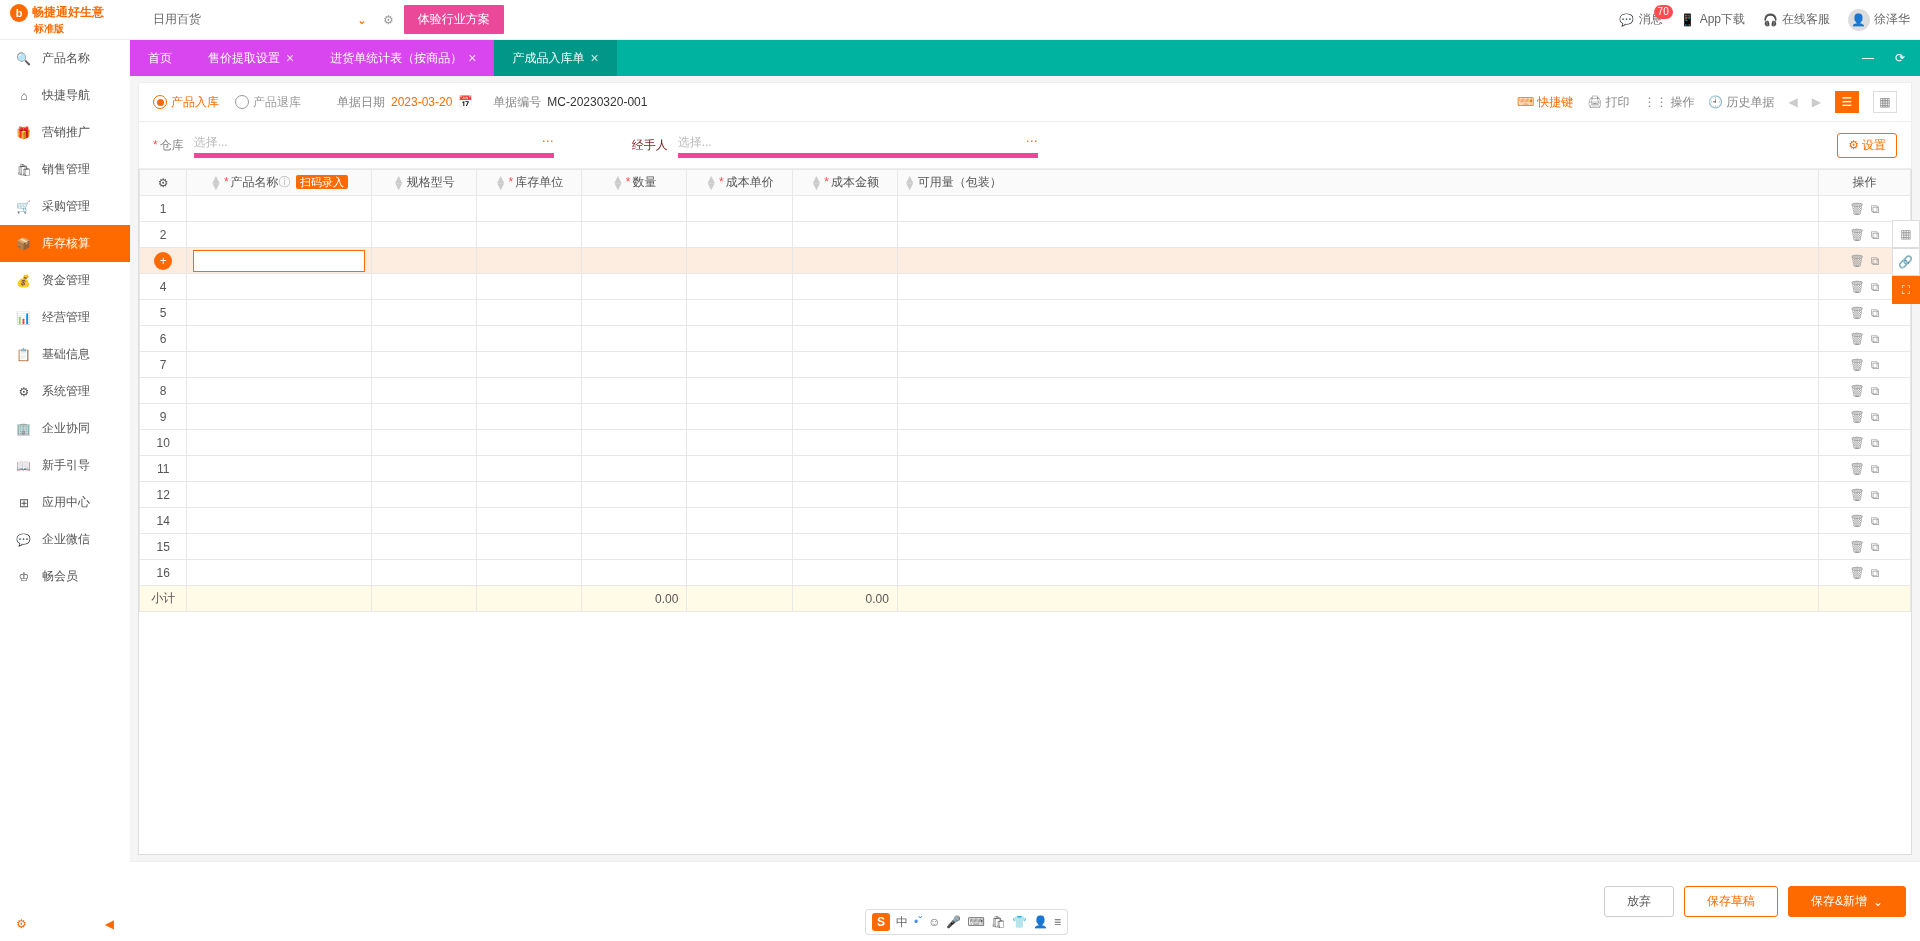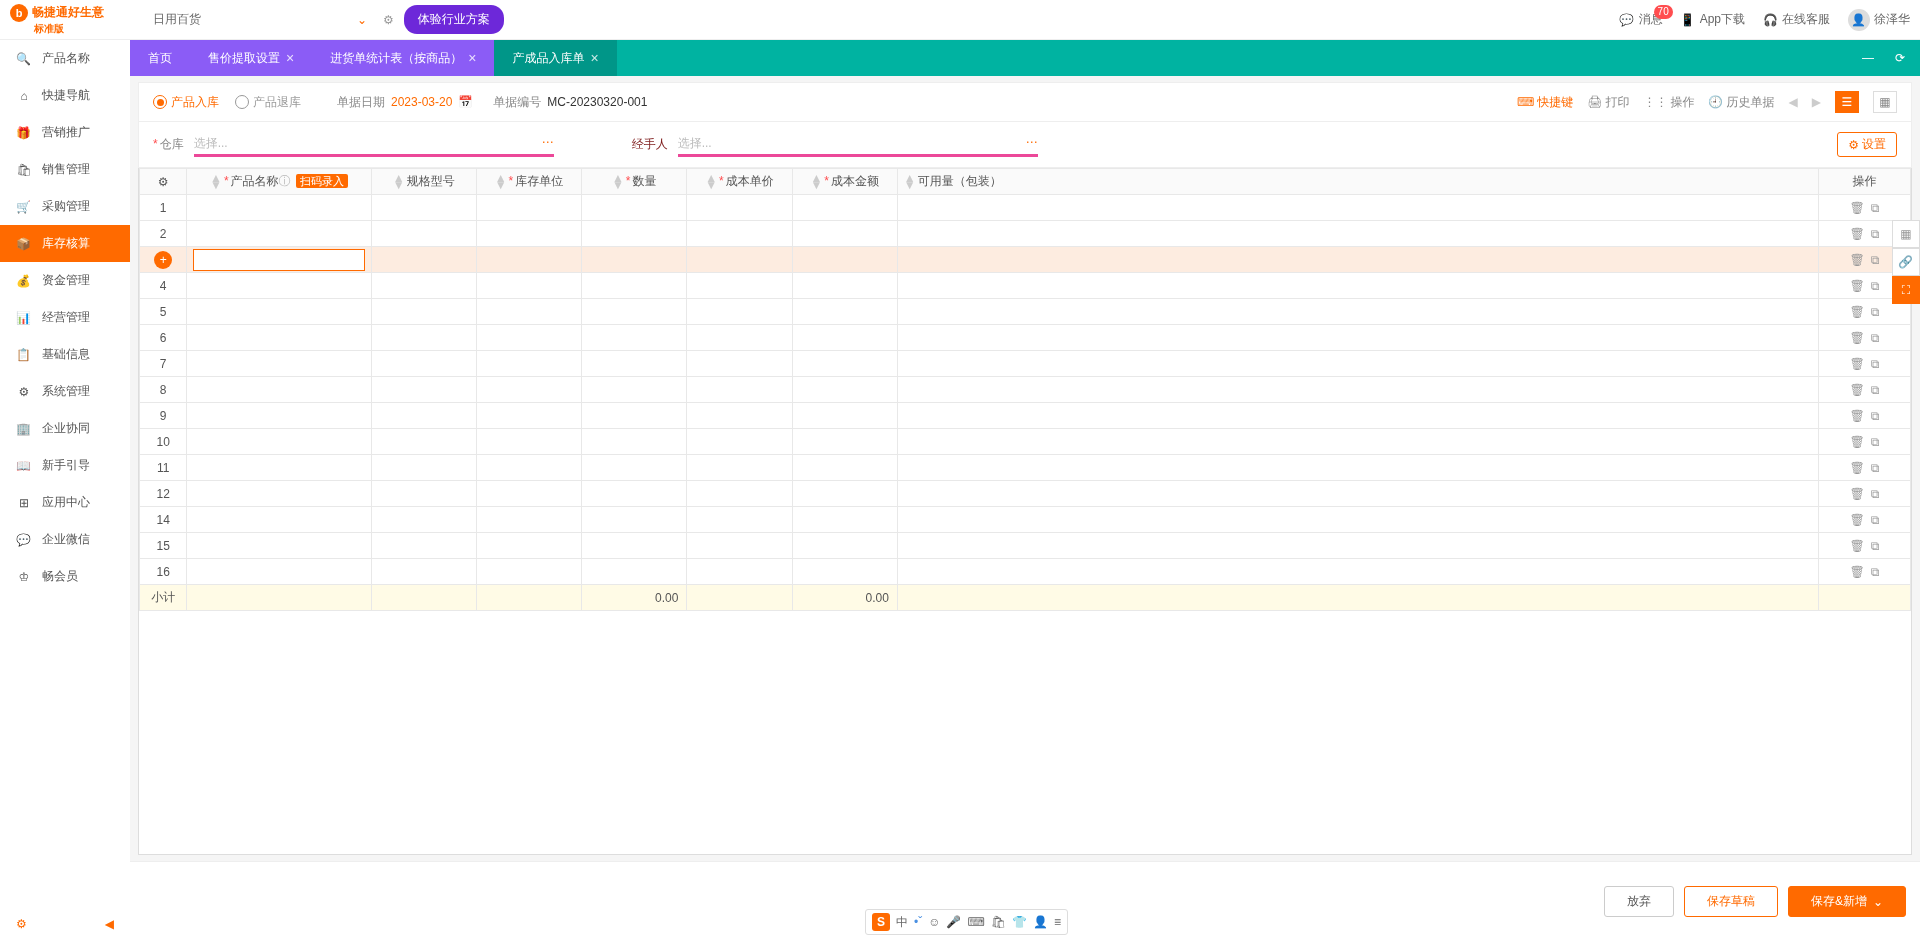--- a/index.html
+++ b/index.html
@@ -4,36 +4,36 @@
 <style>
 *{margin:0;padding:0;box-sizing:border-box;font-family:"Microsoft YaHei",Arial,sans-serif;font-size:12px}
 body{background:#f5f5f5;width:1920px;height:941px;overflow:hidden;position:relative}
 .topbar{height:40px;background:#fff;display:flex;align-items:center;padding:0 10px;border-bottom:1px solid #eee}
 .logo{display:flex;flex-direction:column;align-items:flex-start;color:#ff6a00;font-weight:bold;width:115px}
 .logo-main{display:flex;align-items:center;gap:4px;font-size:13px}
 .logo-icon{width:18px;height:18px;background:#ff6a00;border-radius:50%;display:flex;align-items:center;justify-content:center;color:#fff;font-size:11px}
 .logo-sub{font-size:10px;color:#ff6a00;margin-left:24px}
 .category-sel{margin-left:20px;width:230px;display:flex;align-items:center;justify-content:space-between;color:#666;padding:4px 8px;cursor:pointer}
 .gear-small{color:#999;margin-left:8px;cursor:pointer}
-.try-btn{background:#6d28d9;color:#fff;padding:6px 14px;border-radius:13px;margin-left:10px;cursor:pointer}
+.try-btn{background:#ec4899;color:#fff;padding:6px 14px;border-radius:1px;margin-left:10px;cursor:pointer}
 .top-right{margin-left:auto;display:flex;align-items:center;gap:18px;color:#666}
 .top-right .itm{display:flex;align-items:center;gap:4px;cursor:pointer;position:relative}
 .badge{position:absolute;top:-6px;right:-10px;background:#ff4d4f;color:#fff;border-radius:8px;padding:0 4px;font-size:10px;line-height:14px}
 .avatar{width:22px;height:22px;border-radius:50%;background:#ddd;display:flex;align-items:center;justify-content:center;color:#fff}
 
 .main{display:flex;height:calc(100% - 40px)}
 .sidebar{width:130px;background:#fff;display:flex;flex-direction:column}
 .side-item{display:flex;align-items:center;gap:10px;padding:10px 16px;color:#555;cursor:pointer}
 .side-item.active{background:#ff6a00;color:#fff}
 .side-icon{width:16px;text-align:center}
 .side-bottom{margin-top:auto;display:flex;justify-content:space-between;padding:10px 16px;color:#ff6a00}
 
 .content{flex:1;display:flex;flex-direction:column;overflow:hidden;position:relative}
 .tabs{height:36px;background:#00b3a1;display:flex;align-items:stretch;color:#fff}
-.tab{padding:0 18px;display:flex;align-items:center;gap:6px;cursor:pointer;background:#8b5cf6}
+.tab{padding:0 18px;display:flex;align-items:center;gap:6px;cursor:pointer;background:#d946ef}
 .tab.active{background:#009688}
 .tab .close{font-size:14px;opacity:.8}
 .tabs-right{margin-left:auto;display:flex;align-items:center;padding:0 8px;gap:8px}
 .tabs-right .sq{width:24px;height:24px;display:flex;align-items:center;justify-content:center;cursor:pointer}
 
 .form-area{background:#fff;margin:6px 8px 0;border:1px solid #eee}
 .form-top{display:flex;align-items:center;padding:8px 14px;border-bottom:1px solid #eee}
 .radio{display:flex;align-items:center;gap:4px;margin-right:16px;cursor:pointer;color:#999}
 .radio.sel{color:#ff6a00}
 .radio-dot{width:14px;height:14px;border:1px solid currentColor;border-radius:50%;display:flex;align-items:center;justify-content:center}
@@ -41,21 +41,21 @@
 .fld-lbl{color:#888;margin-left:20px;margin-right:6px}
 .fld-val{color:#333}
 .form-top-right{margin-left:auto;display:flex;align-items:center;gap:14px;color:#888}
 .ft-link{display:flex;align-items:center;gap:3px;cursor:pointer}
 .ft-link.orange{color:#ff6a00}
 .vm{width:24px;height:22px;border:1px solid #ddd;display:flex;align-items:center;justify-content:center;cursor:pointer}
 .vm.active{background:#ff6a00;color:#fff;border-color:#ff6a00}
 
 .form-row2{display:flex;align-items:center;padding:10px 14px;gap:10px}
 .req{color:#ff4d4f;margin-right:2px}
-.sel-input{border-bottom:3px solid #ec4899;width:360px;display:flex;justify-content:space-between;padding:2px 0;color:#bbb}
+.sel-input{border-bottom:5px solid #ec4899;width:360px;display:flex;justify-content:space-between;padding:2px 0;color:#bbb}
 .dots{color:#ff6a00;cursor:pointer}
 .settings-btn{margin-left:auto;border:1px solid #ff6a00;color:#ff6a00;padding:3px 10px;border-radius:3px;cursor:pointer;display:flex;align-items:center;gap:3px}
 
 .grid-wrap{flex:1;margin:0 8px;overflow:hidden;display:flex;flex-direction:column}
 .grid{border:1px solid #ddd;border-top:none;background:#fff;flex:1;overflow:auto}
 table{width:100%;border-collapse:collapse;table-layout:fixed}
 th,td{border:1px solid #e8e8e8;height:26px;padding:0 6px;text-align:center;color:#555;font-weight:normal}
 th{background:#fafafa;position:relative}
 th .sort{color:#ccc;font-size:8px;line-height:7px;display:inline-flex;flex-direction:column;margin-right:2px;vertical-align:middle}
 .col-idx{width:36px}

